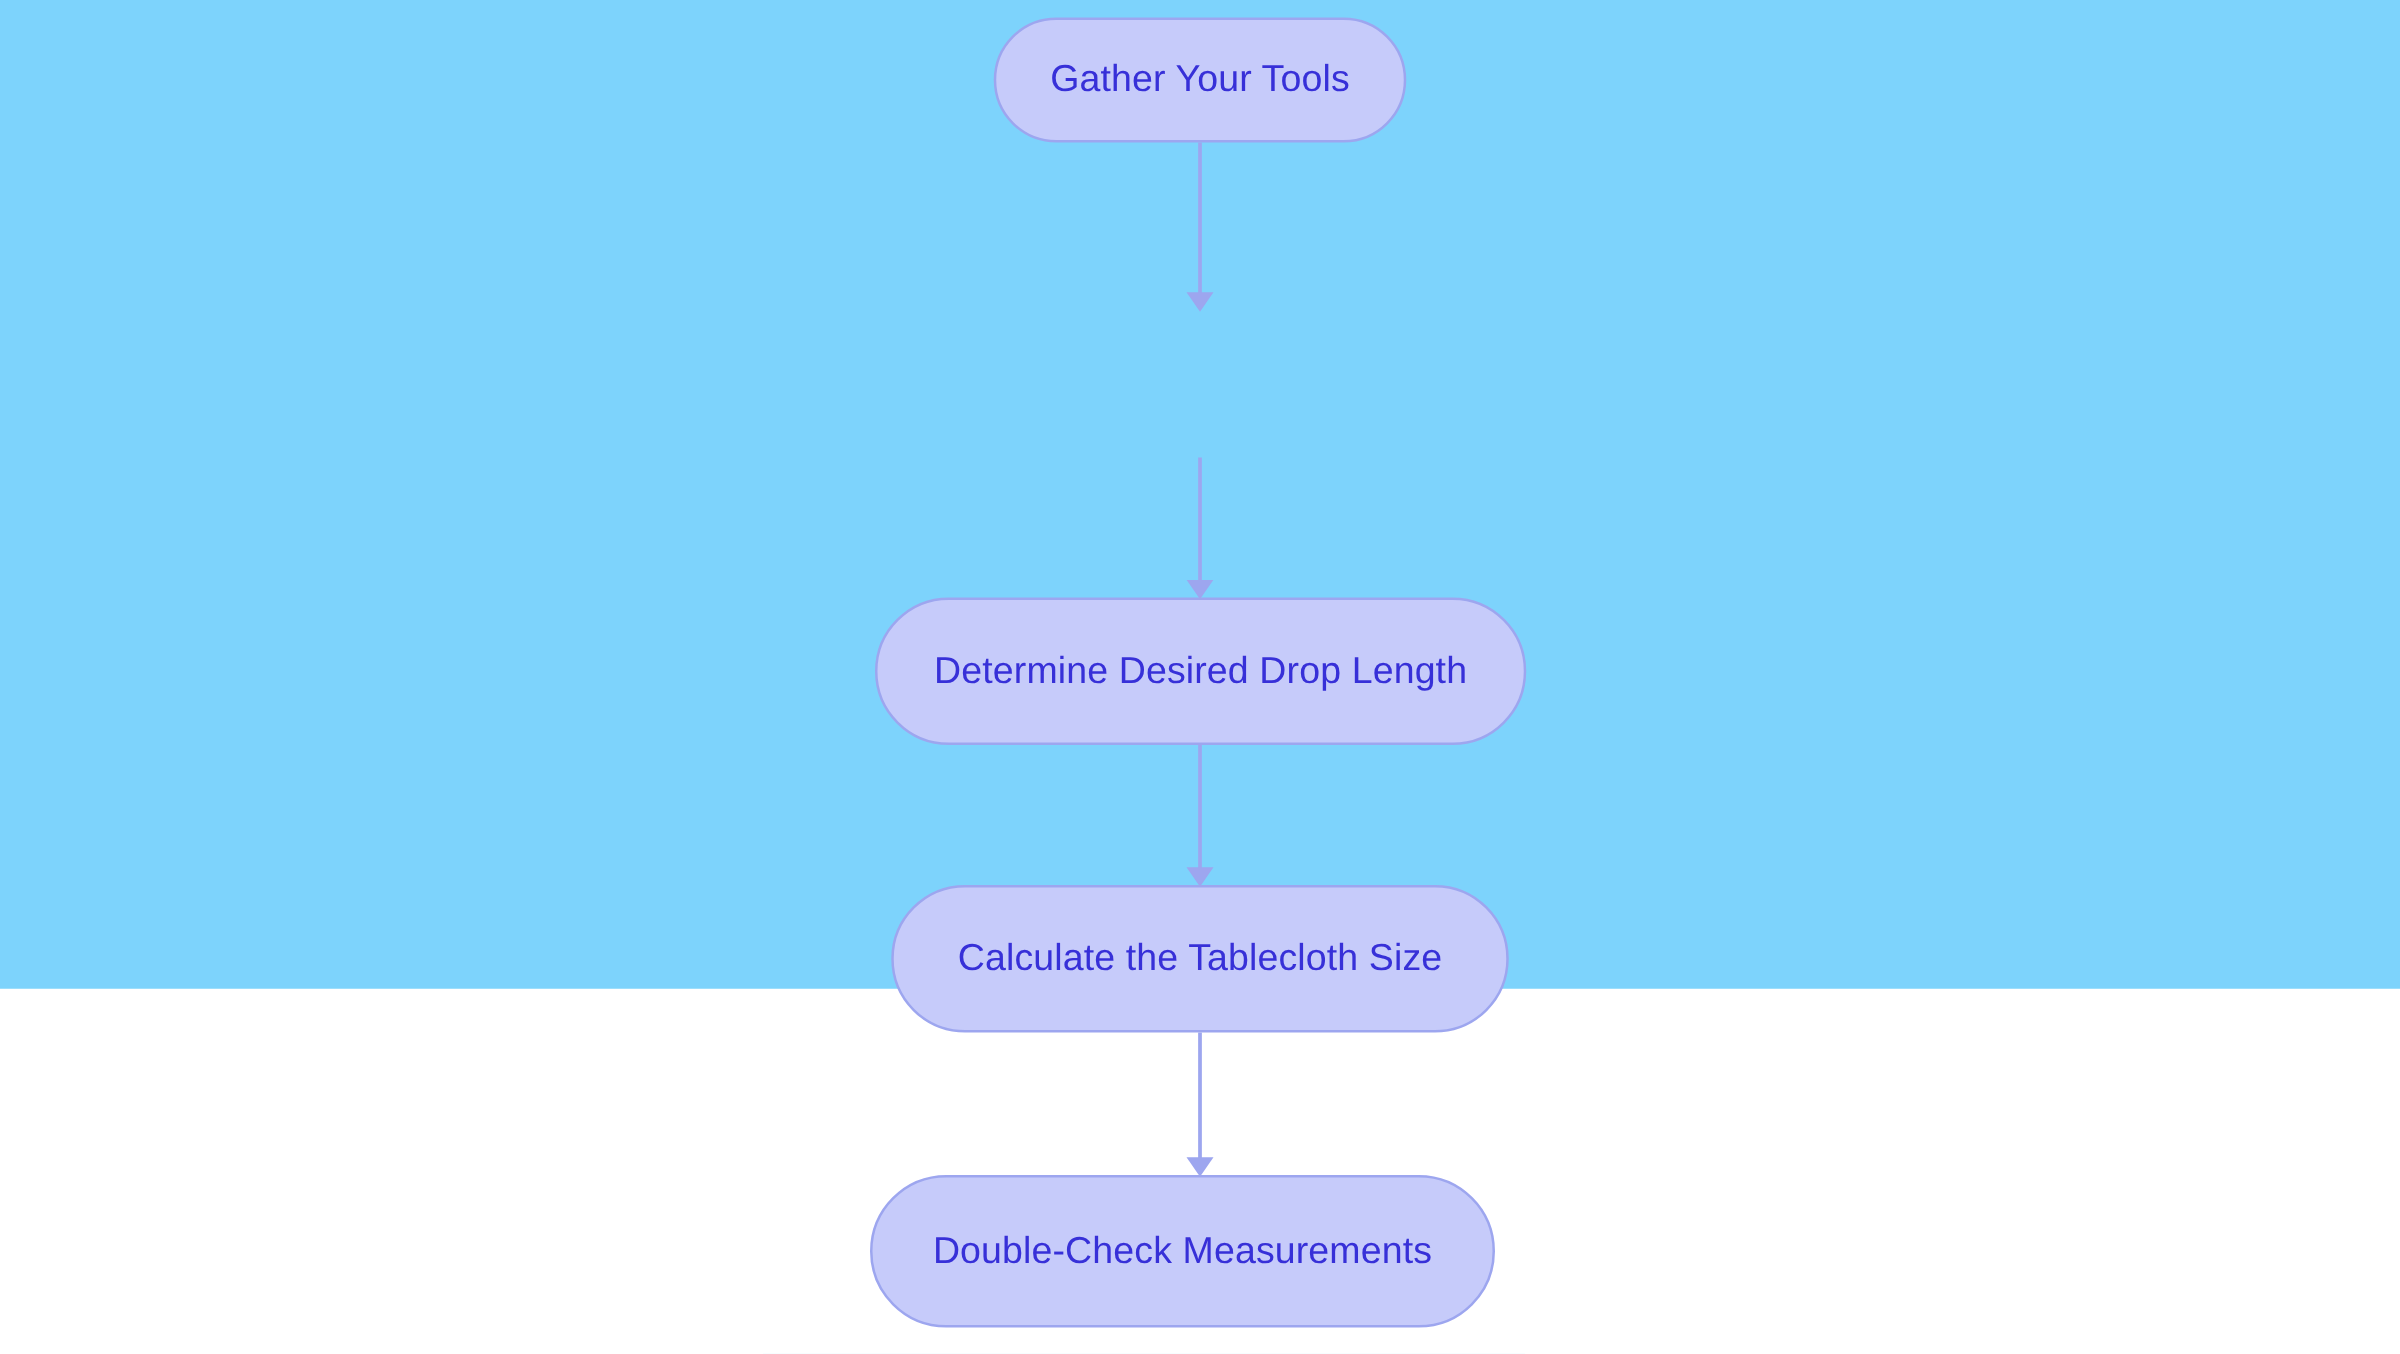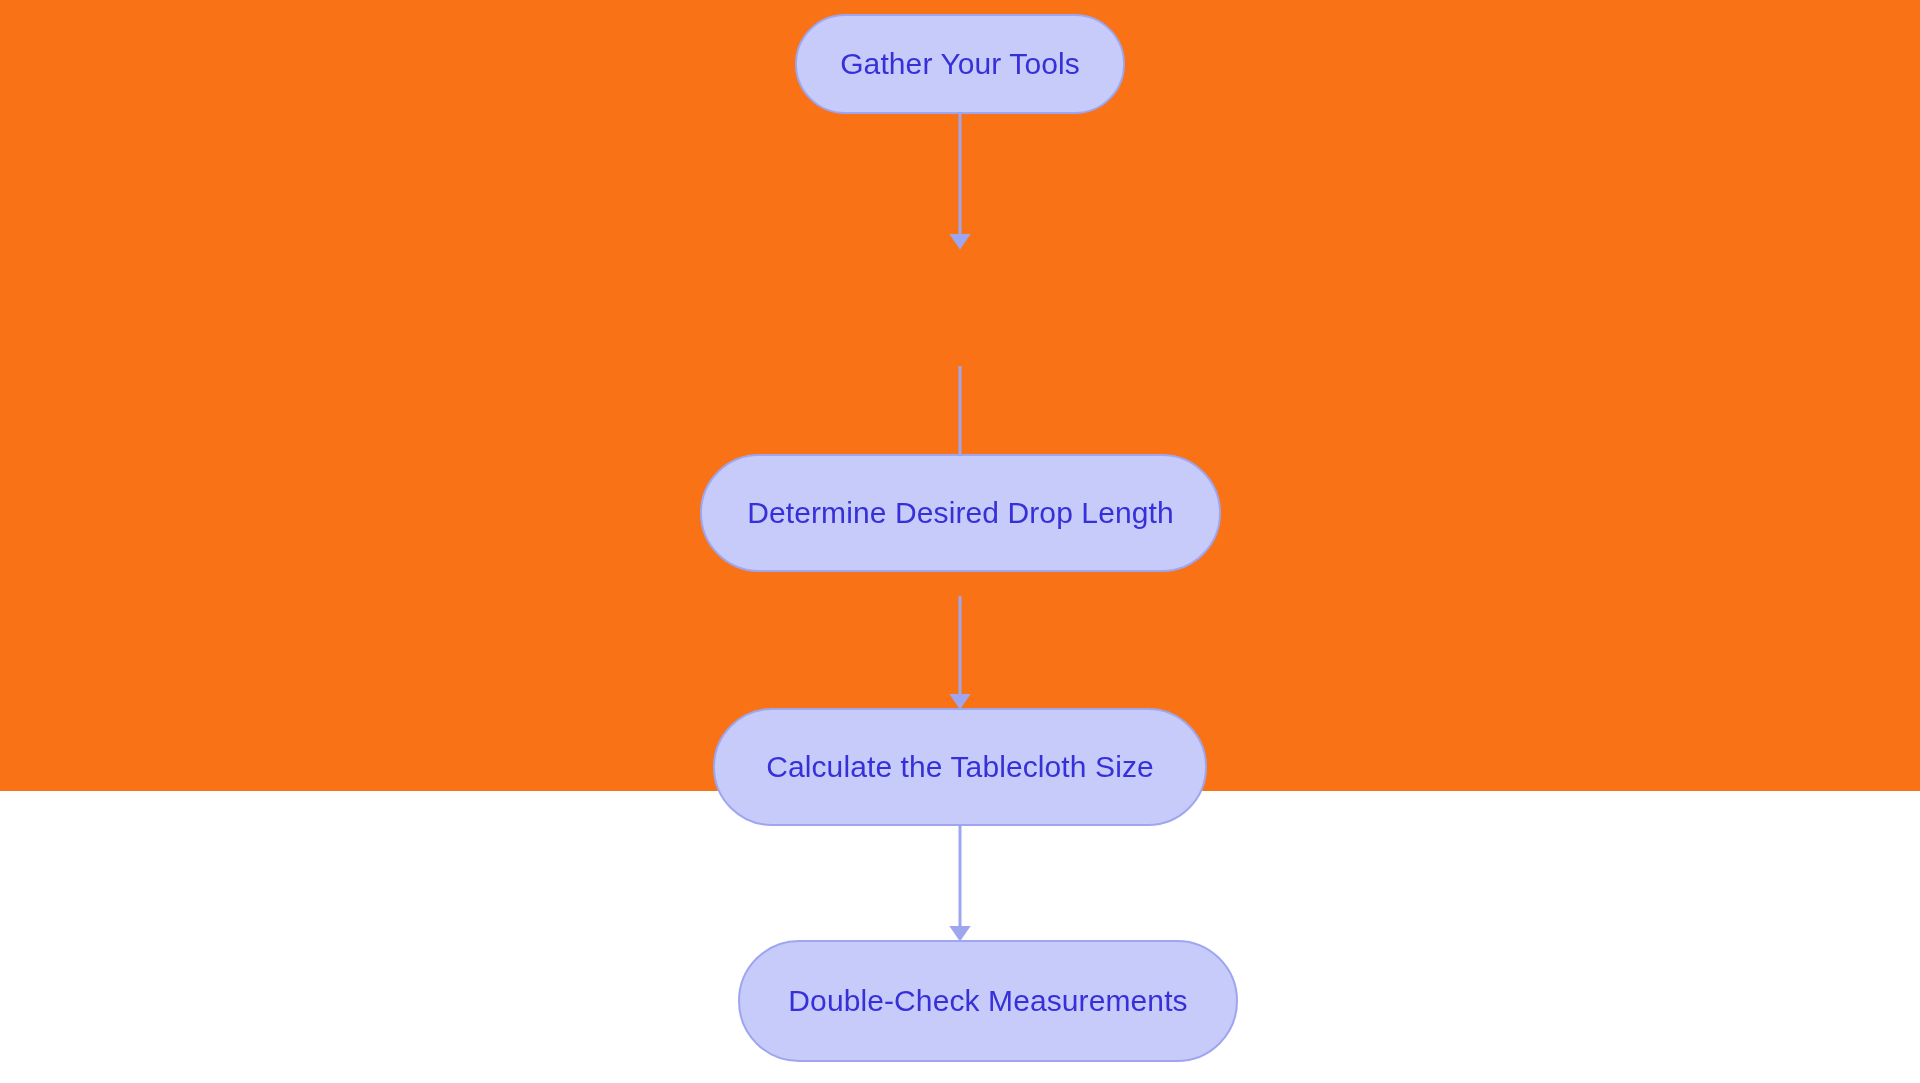--- a/index.html
+++ b/index.html
@@ -11,21 +11,21 @@
   body {
     width: 1920px;
     height: 1083px;
     font-family: "Liberation Sans", "DejaVu Sans", sans-serif;
     overflow: hidden;
   }
   #flow-canvas {
     position: relative;
     width: 1920px;
     height: 791px;
-    background: #f97316;
+    background: #7dd3fc;
   }
   #flow-svg {
     position: absolute;
     top: 0;
     left: 0;
     width: 1920px;
     height: 1083px;
     display: block;
   }
   .node {
@@ -45,23 +45,23 @@
     line-height: 1;
     z-index: 2;
   }
   .node-label {
     display: block;
     padding: 0 6px;
   }
   
   .node-0 { left: 795px;  top: 14px;   width: 330px; height: 100px; }
   .node-1 { left: 643px;  top: 248px;  width: 636px; height: 118px; }
-  .node-2 { left: 700px;  top: 454px;  width: 521px; height: 118px; }
+  .node-2 { left: 700px;  top: 478px;  width: 521px; height: 118px; }
   .node-3 { left: 713px;  top: 708px;  width: 494px; height: 118px; }
-  .node-4 { left: 738px;  top: 940px;  width: 500px; height: 122px; }
+  .node-4 { left: 696px;  top: 940px;  width: 500px; height: 122px; }
 </style>
 </head>
 <body>
 
 <div id="flow-canvas">
 
   <svg id="flow-svg" viewBox="0 0 1920 1083" xmlns="http://www.w3.org/2000/svg">
     <defs>
       <marker id="arrowhead" markerWidth="9" markerHeight="9" refX="1.4" refY="4" orient="auto" markerUnits="strokeWidth">
         <path d="M0,0.4 L0,7.6 L5.2,4 z" fill="#9da6ef"></path>

